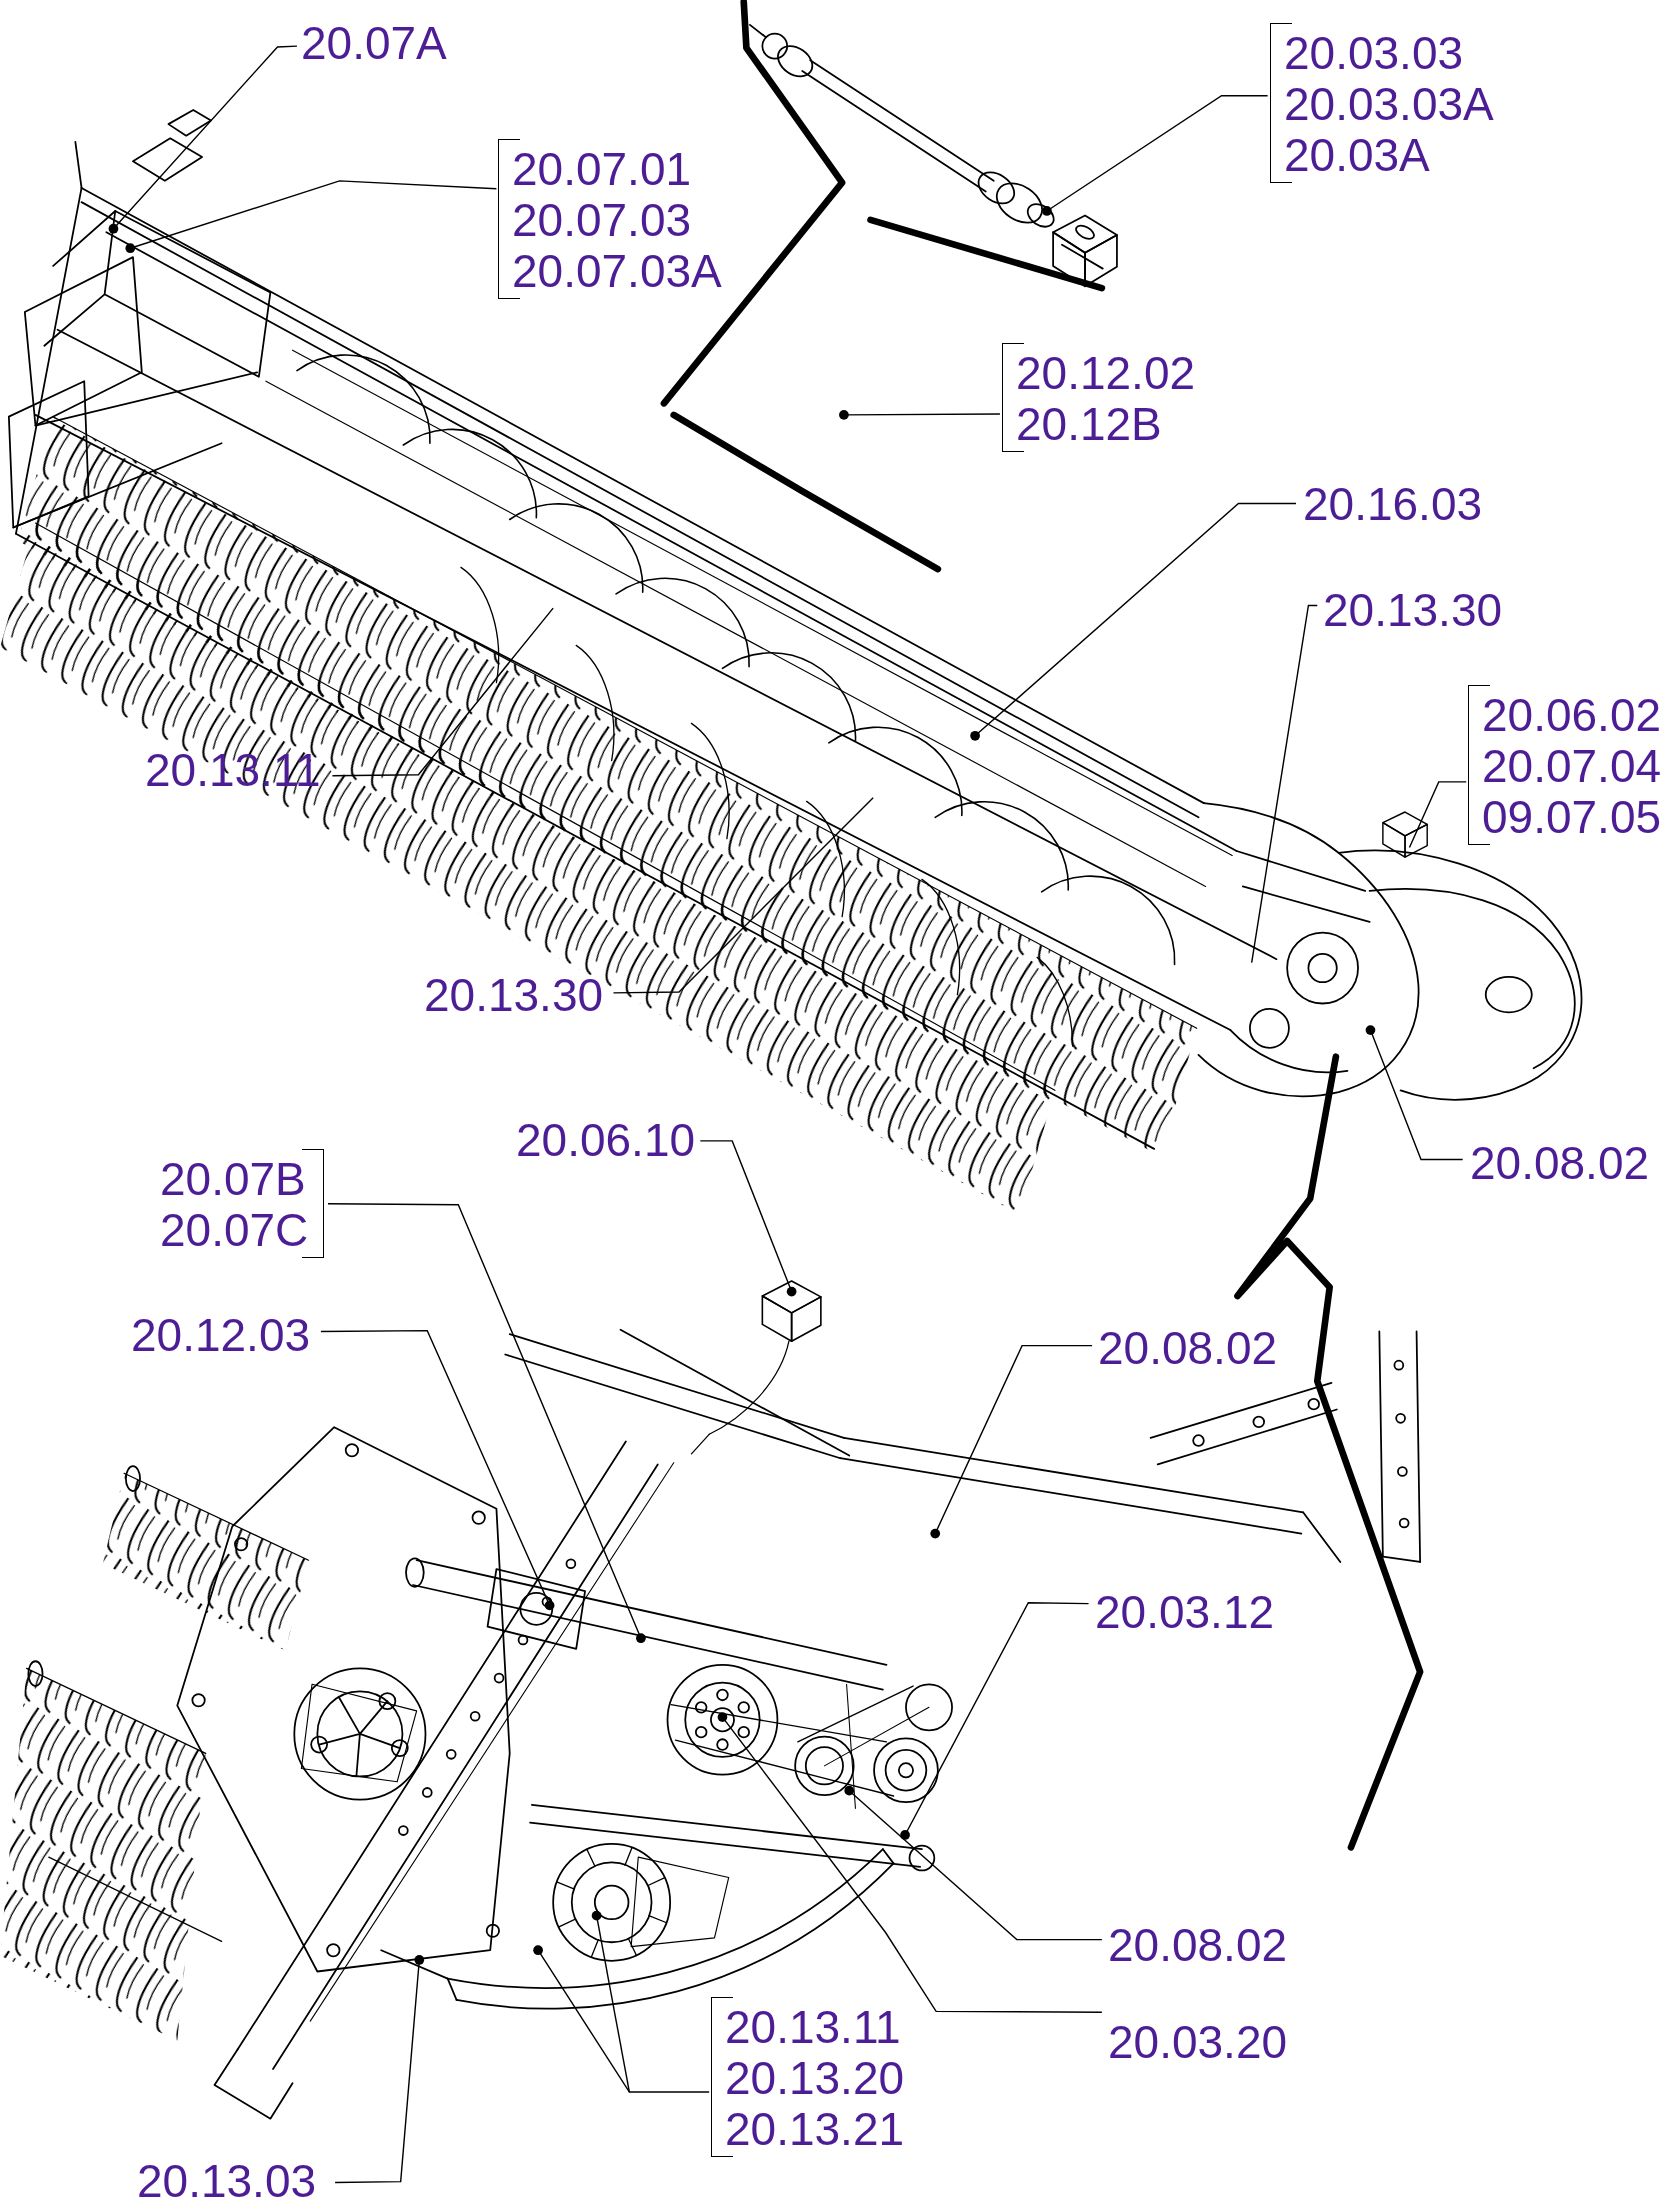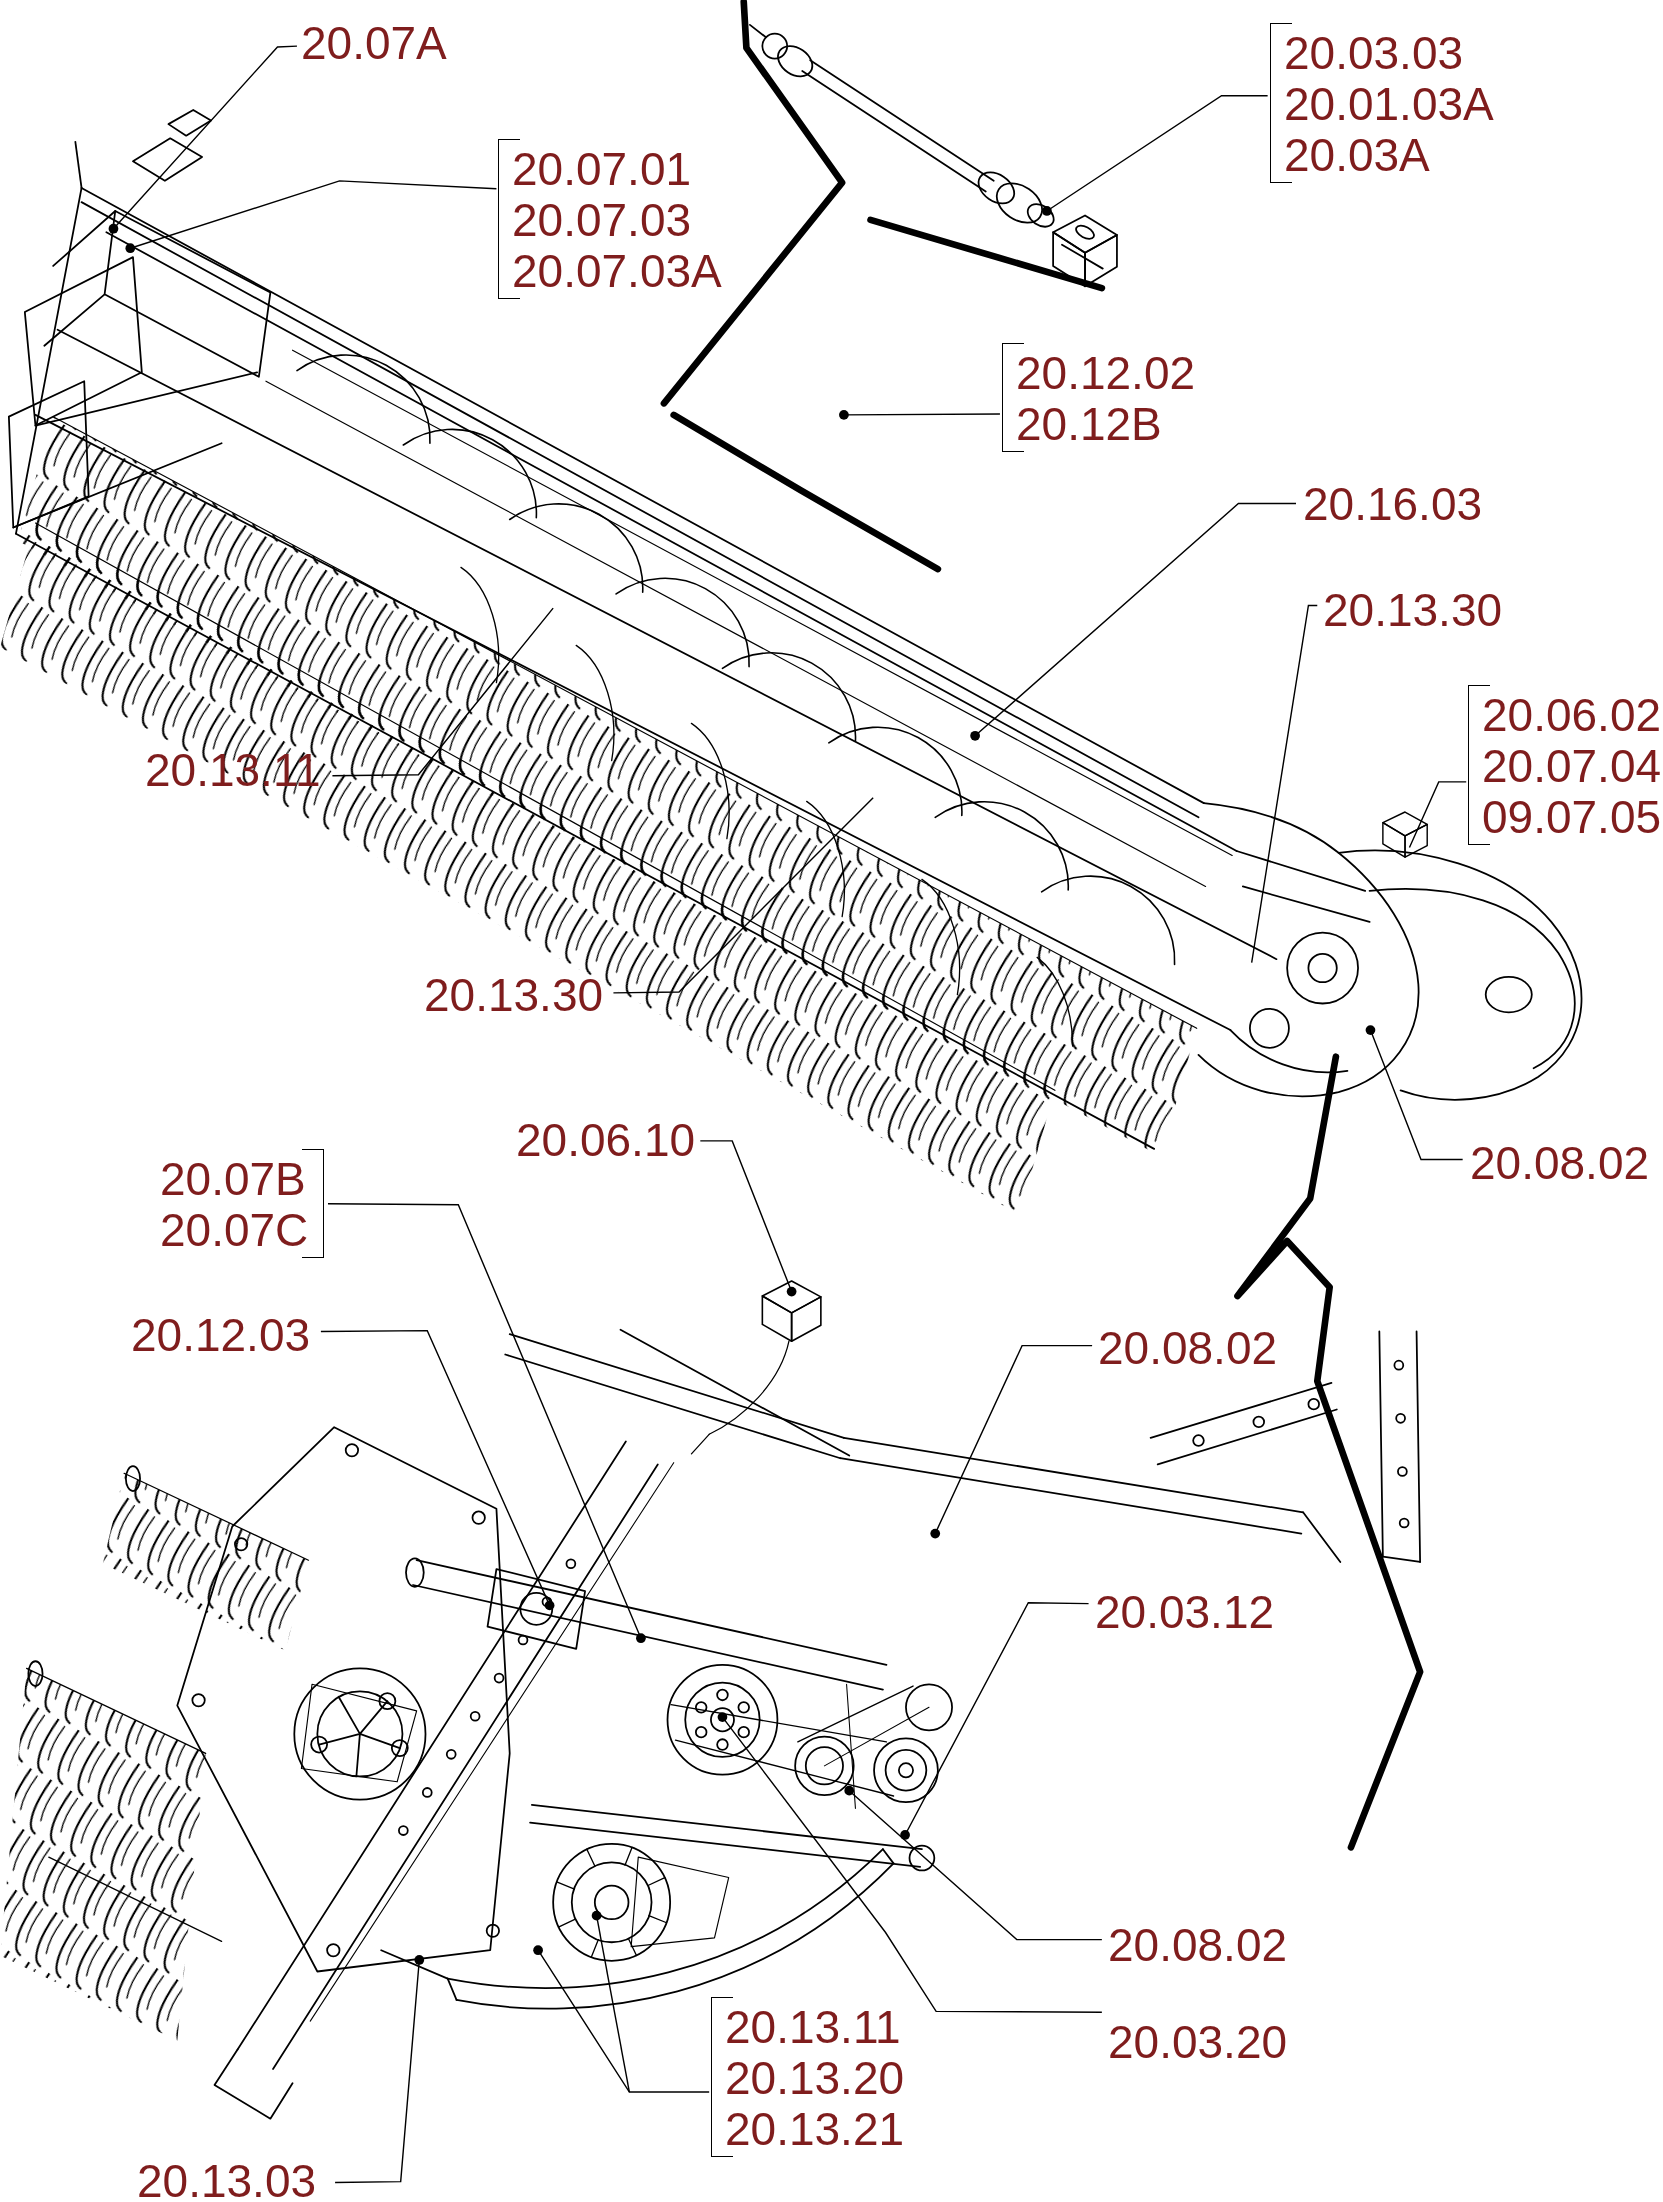--- a/index.html
+++ b/index.html
@@ -2,21 +2,21 @@
 <html style="font-size:14px"><head>
 <meta charset="utf-8">
 <style>
   html,body{margin:0;padding:0;background:#888;}
   #stage{
     position:relative;
     width:1663px;height:2202px;
     background:#ffffff;
     overflow:hidden;
     font-family:"Liberation Sans",sans-serif;
-    color:#7f1d1d;
+    color:#4c1d95;
   }
   #art,#leader-layer{position:absolute;left:0;top:0;}
   #leader-layer{z-index:3;}
   #art path,#art circle,#art ellipse,#art polyline{vector-effect:none;}
   .callout{
     position:absolute;
     z-index:4;
     white-space:nowrap;
     font-size:46px;
     line-height:51px;
@@ -320,21 +320,21 @@
       </div>
       <div class="callout bl" style="left: 512px; top: 113px; margin-top: 31px;">
         <div class="bracket"></div>
         <div class="line">20.07.01</div>
         <div class="line">20.07.03</div>
         <div class="line">20.07.03A</div>
       </div>
       <div class="callout bl" style="left: 1284px; top: 28px;">
         <div class="bracket"></div>
         <div class="line">20.03.03</div>
-        <div class="line">20.01.03A</div>
+        <div class="line">20.03.03A</div>
         <div class="line">20.03A</div>
       </div>
       <div class="callout bl" style="left: 1016px; top: 348px;">
         <div class="bracket"></div>
         <div class="line">20.12.02</div>
         <div class="line">20.12B</div>
       </div>
       <div class="callout" style="left: 1303px; top: 479px;">
         <div class="line">20.16.03</div>
       </div>

